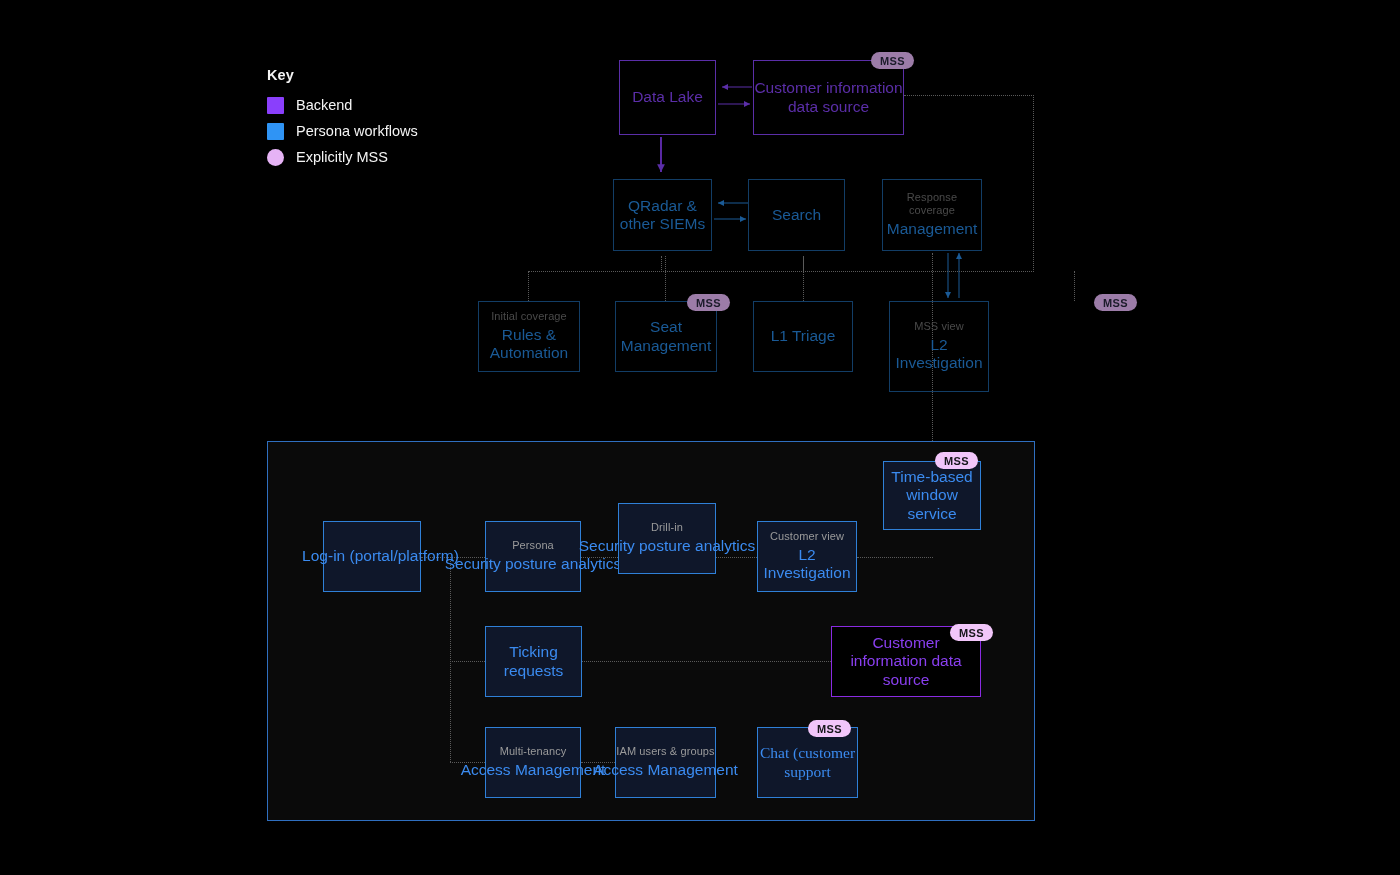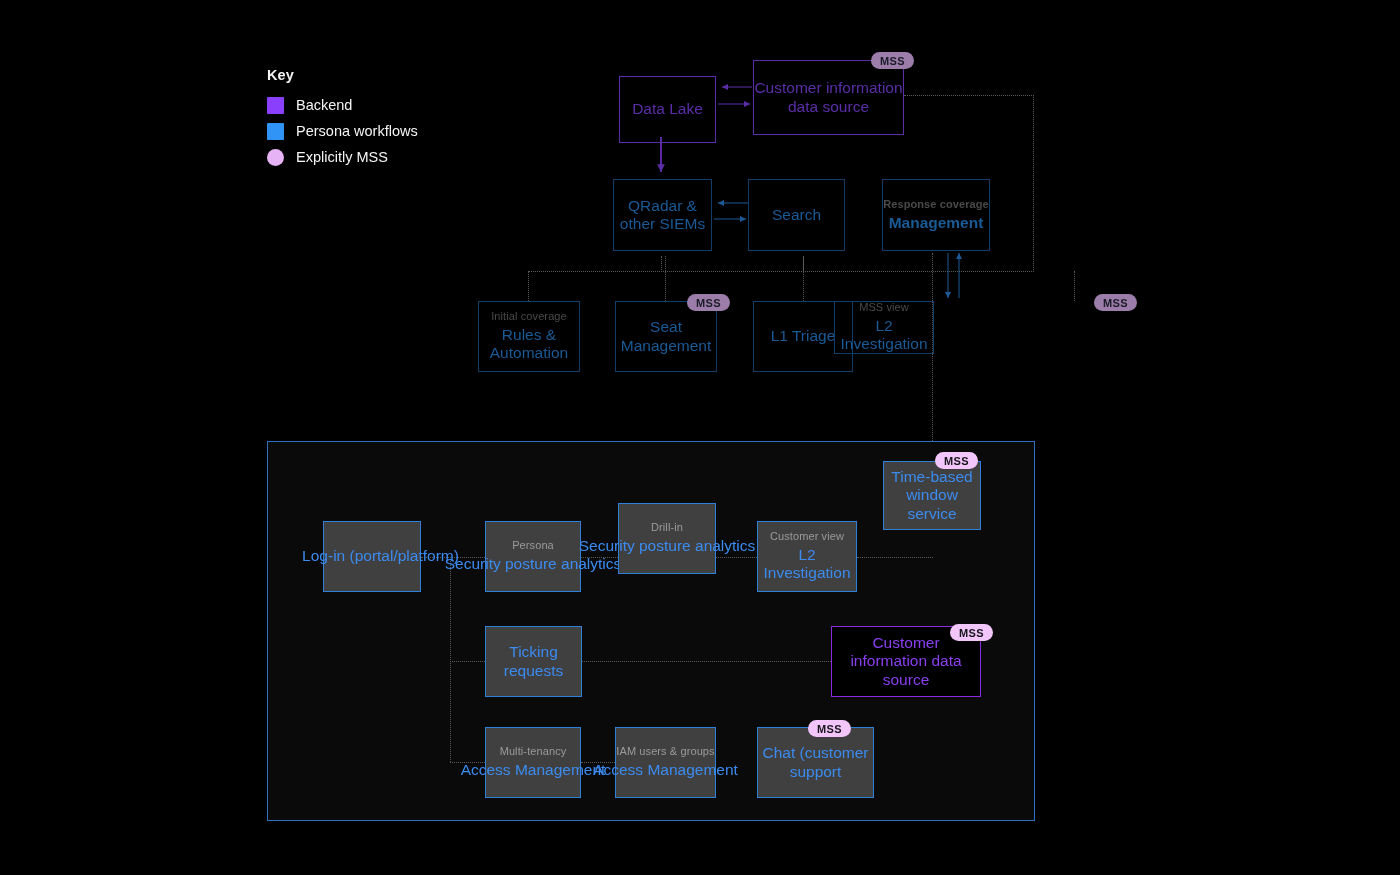--- a/index.html
+++ b/index.html
@@ -23,21 +23,21 @@
   .node .sub{font-size:11px;letter-spacing:.1px;margin-bottom:3px;}
   .node .ttl{white-space:nowrap;}
   .node .ttl.wrap{white-space:normal;}
 
   
   .v-backend-dim{border-color:#5b2ea8;color:#5b2ea8;}
   .v-backend-dim .ttl{font-size:15.5px;}
   .v-blue-dim{border-color:#123d66;color:#1a5a96;}
   .v-blue-dim .ttl{font-size:15.5px;}
   .v-blue-dim .sub{color:#4a4a4a;}
-  .v-blue-bright{border-color:#2f80d8;color:#3b8bf0;background:#404040;align-items:center;}
+  .v-blue-bright{border-color:#2f80d8;color:#3b8bf0;background:#0f172a;align-items:center;}
   .v-blue-bright .ttl{font-size:15.5px;}
   .v-blue-bright .sub{color:#9a9a9a;}
   .v-purple-bright{border-color:#8a2be2;color:#8a3ff0;background:#000;}
   .v-purple-bright .ttl{font-size:15.5px;}
 
   
   .mss{position:absolute;box-sizing:border-box;height:17px;padding:0 9px;
        border-radius:9px;font-size:11px;font-weight:700;letter-spacing:.4px;
        display:flex;align-items:center;justify-content:center;}
   .mss-dim{background:#9c7ca8;color:#1b1b2a;}
@@ -109,57 +109,57 @@
   <div class="ln vdot" style="left:665px;top:256px;height:45px;"></div>
   <div class="ln vdot" style="left:803px;top:256px;height:45px;"></div>
   <div class="ln vdot" style="left:1074px;top:271px;height:30px;"></div>
 
   <div class="ln vdot" style="left:661px;top:256px;height:16px;"></div>
   <div class="ln vdot" style="left:803px;top:256px;height:16px;"></div>
 
   <div class="ln vdot" style="left:932px;top:253px;height:308px;"></div>
   <div class="ln vdot" style="left:932px;top:530px;height:31px;"></div>
 
-  <div class="node v-backend-dim" style="left:619px;top:76px;width:97px;height:67px;">
+  <div class="node v-backend-dim" style="left:619px;top:60px;width:97px;height:75px;">
     <div class="ttl">Data Lake</div>
   </div>
 
   <div class="node v-backend-dim" style="left:753px;top:60px;width:151px;height:75px;">
     <div class="ttl wrap">Customer information data source</div>
   </div>
   <div class="mss mss-dim" style="left:871px;top:52px;">MSS</div>
 
   <div class="node v-blue-dim" style="left:748px;top:179px;width:97px;height:72px;">
     <div class="ttl">Search</div>
   </div>
 
   <div class="node v-blue-dim" style="left:613px;top:179px;width:99px;height:72px;">
     <div class="ttl wrap">QRadar &amp; other SIEMs</div>
   </div>
 
-  <div class="node v-blue-dim" style="left:882px;top:179px;width:108px;height:72px;font-weight:bold;">
+  <div class="node v-blue-dim" style="left:882px;top:179px;width:100px;height:72px;">
     <div class="sub">Response coverage</div>
     <div class="ttl">Management</div>
   </div>
 
   <div class="node v-blue-dim" style="left:615px;top:301px;width:102px;height:71px;">
     <div class="ttl wrap">Seat Management</div>
   </div>
 
   <div class="node v-blue-dim" style="left:478px;top:301px;width:102px;height:71px;">
     <div class="sub">Initial coverage</div>
     <div class="ttl wrap">Rules &amp; Automation</div>
   </div>
   <div class="mss mss-dim" style="left:687px;top:294px;">MSS</div>
 
   <div class="node v-blue-dim" style="left:753px;top:301px;width:100px;height:71px;">
     <div class="ttl">L1 Triage</div>
   </div>
 
-  <div class="node v-blue-dim" style="left:834px;top:301px;width:100px;height:53px;">
+  <div class="node v-blue-dim" style="left:889px;top:301px;width:100px;height:91px;">
     <div class="sub">MSS view</div>
     <div class="ttl wrap">L2 Investigation</div>
   </div>
 
   <div class="mss mss-dim" style="left:1094px;top:294px;">MSS</div>
 
   <div id="panel"></div>
 
   <div class="ln hdot" style="left:421px;top:557px;width:64px;"></div>
   <div class="ln hdot" style="left:581px;top:557px;width:37px;"></div>
@@ -210,18 +210,18 @@
   <div class="node v-blue-bright" style="left:485px;top:727px;width:96px;height:71px;">
     <div class="sub">Multi-tenancy</div>
     <div class="ttl wrap" style="white-space:nowrap;">Access Management</div>
   </div>
 
   <div class="node v-blue-bright" style="left:615px;top:727px;width:101px;height:71px;">
     <div class="sub">IAM users &amp; groups</div>
     <div class="ttl wrap" style="white-space:nowrap;">Access Management</div>
   </div>
 
-  <div class="node v-blue-bright" style="left:757px;top:727px;width:117px;height:71px;">
+  <div class="node v-blue-bright" style="left:757px;top:727px;width:101px;height:71px;font-family:Liberation Serif, serif;">
     <div class="ttl wrap">Chat (customer support</div>
   </div>
   <div class="mss mss-bright" style="left:808px;top:720px;">MSS</div>
 
 </div>
 
 </body></html>

